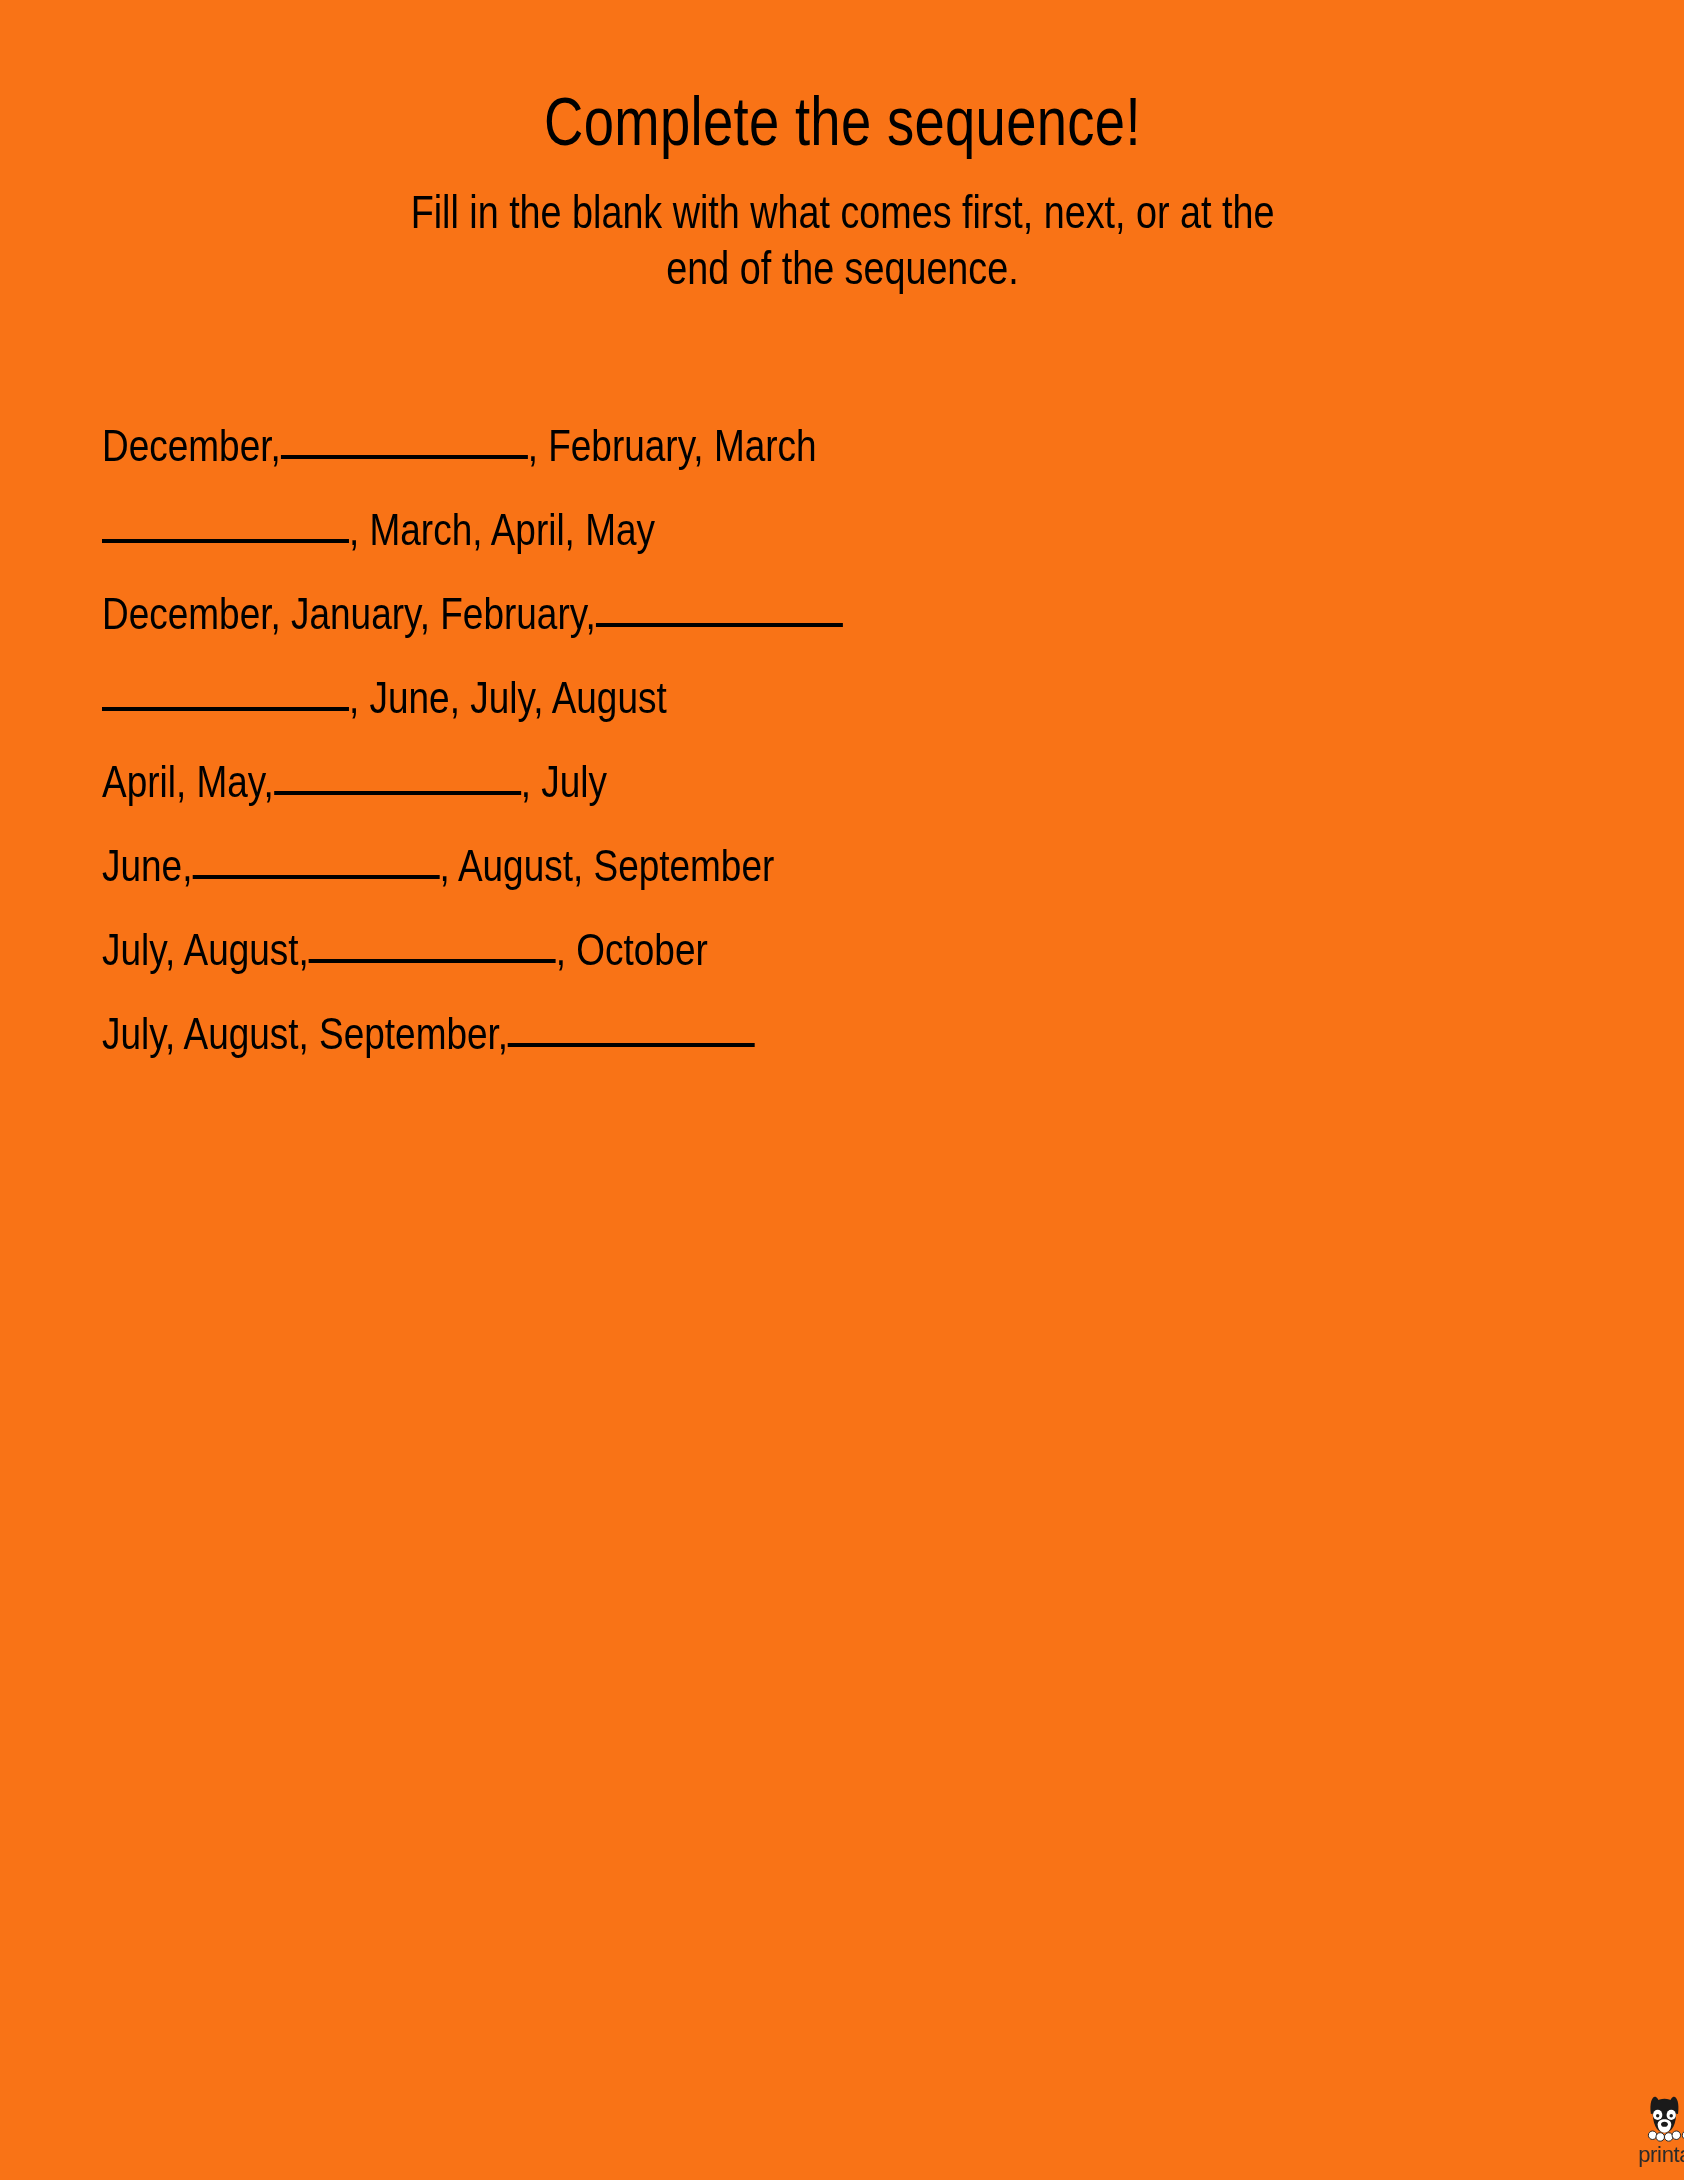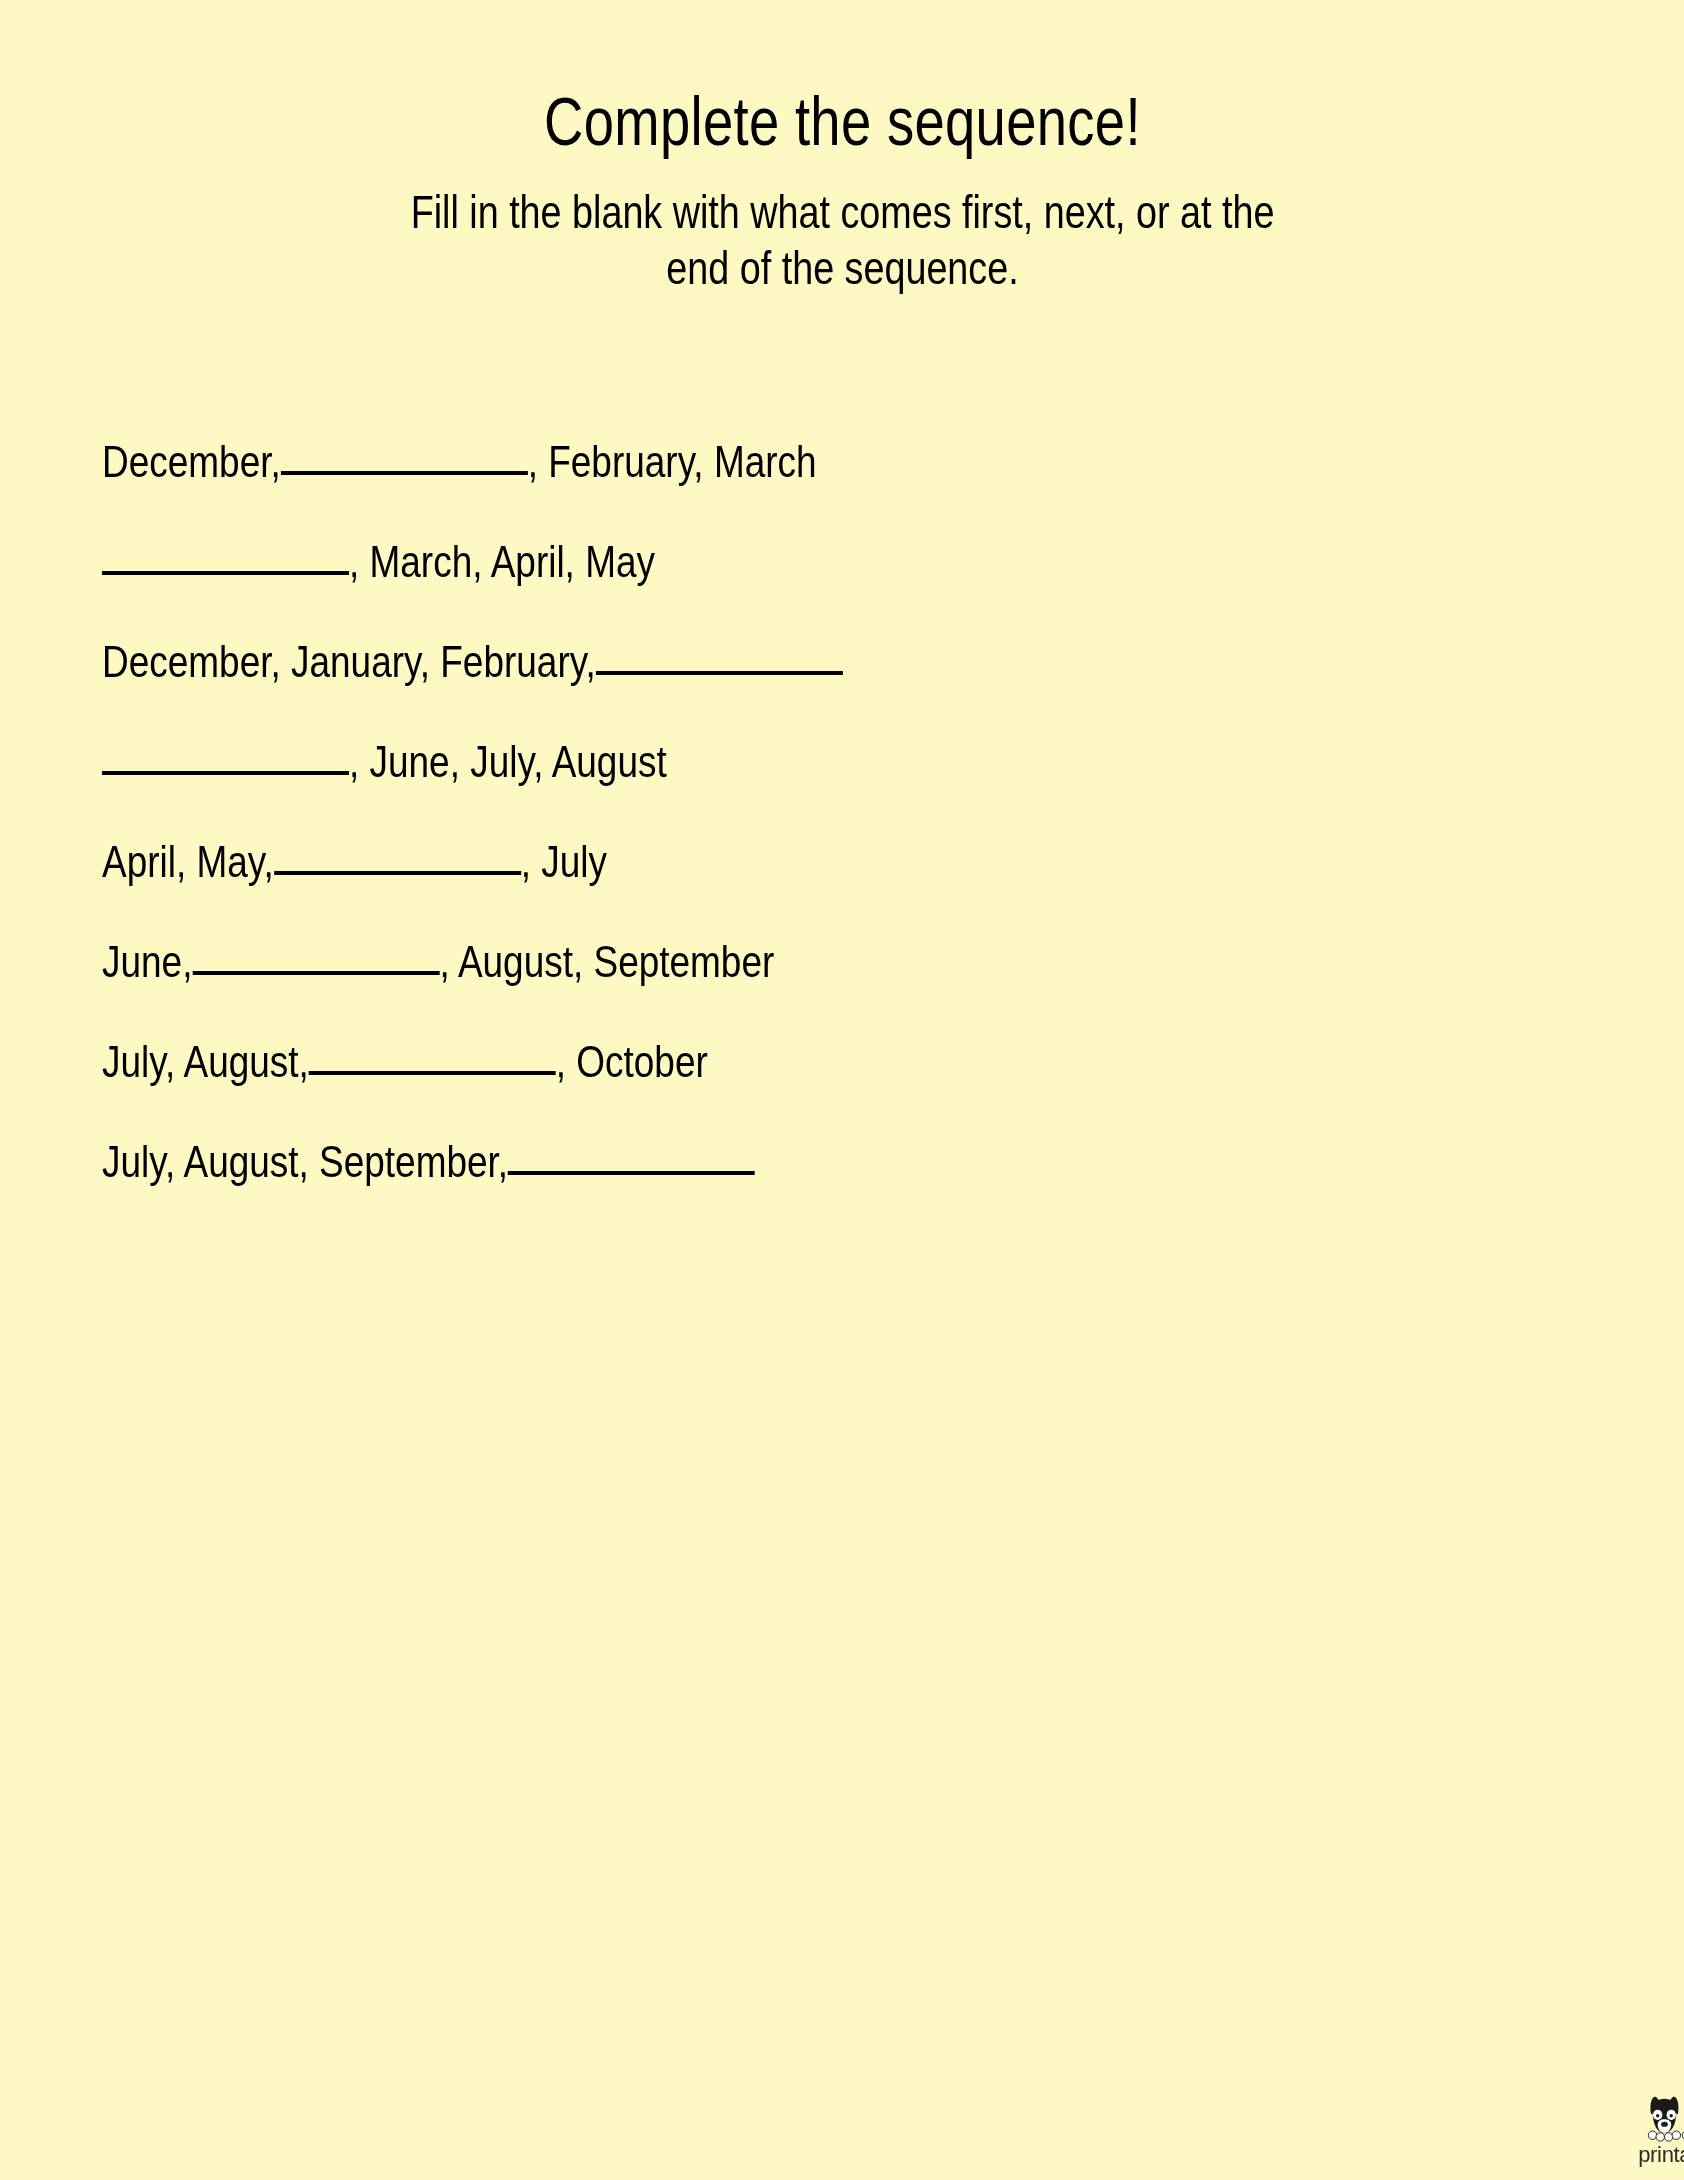--- a/index.html
+++ b/index.html
@@ -12,21 +12,21 @@
     height: 2181px;
     position: relative;
     font-family: "DejaVu Sans", sans-serif;
     color: #000000;
     overflow: hidden;
   }
 
   .page {
     position: absolute;
     inset: 0;
-    background: #fef9c3;
+    background: #f97316;
   }
 
   
   .header {
     position: absolute;
     top: 85px;
     left: 0;
     width: 1685px;
     text-align: center;
   }
@@ -58,21 +58,20 @@
   .sequence-list {
     position: absolute;
     top: 422px;
     left: 102px;
     width: 1499px;
   }
   .sequence-row {
     height: 84px;
     display: flex;
     align-items: flex-start;
-    margin-top: 16px;
   }
   .seq-inner {
     font-family: "Liberation Sans", sans-serif;
     font-weight: 400;
     font-size: 44px;
     line-height: 48px;
     white-space: nowrap;
     display: flex;
     align-items: baseline;
     transform: scaleX(0.84);

